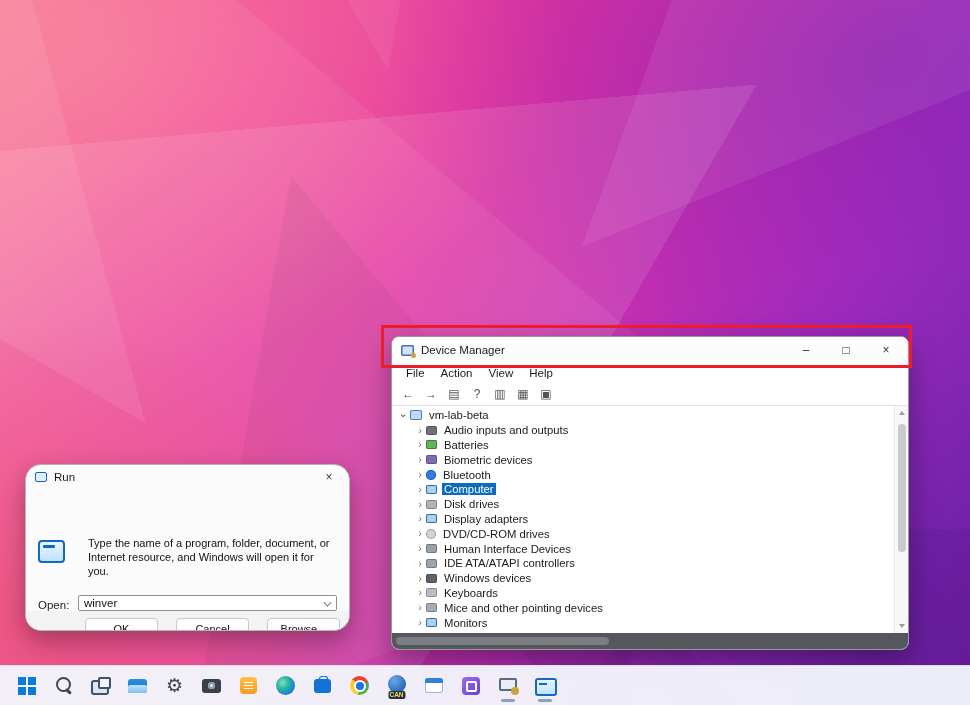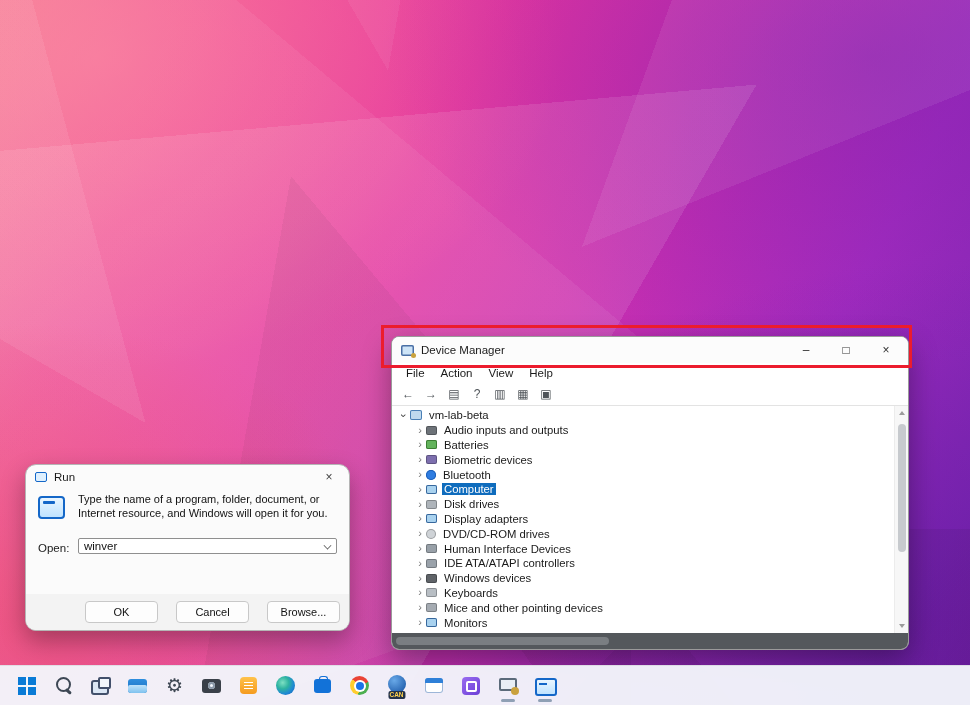--- a/index.html
+++ b/index.html
@@ -85,31 +85,31 @@
     border-radius:4px; background:#c7cace; }
   .dm-bottombar { height:16px; flex:none; background:#54585c; display:flex; align-items:center; padding:0 4px; }
   .dm-hthumb { width:42%; height:8px; border-radius:4px; background:#7a7e82; }
 
   
   #highlight { position:absolute; left:381px; top:325px; width:531px; height:43px;
     border:3px solid var(--hl,#ec1c2d); z-index:50; pointer-events:none; }
 
   
   #run-window { position:absolute; left:25px; top:464px; width:325px; height:167px;
-    background:#fbfbfb; border-radius:11px; border:1px solid #b5b5b5;
+    background:#fbfbfb; border-radius:16px; border:1px solid #b5b5b5;
     box-shadow:0 10px 24px rgba(0,0,0,.3); display:flex; flex-direction:column;
     overflow:hidden; z-index:20; font-size:11.5px; color:#1a1a1a; }
   .run-titlebar { height:24px; flex:none; display:flex; align-items:center; padding:0 4px 0 9px; }
   .run-mini-icon { width:12px; height:10px; flex:none; border:1.5px solid #1467c8;
     border-radius:2px; background:#dff0fe; }
   .run-title { margin-left:7px; }
   .run-close { margin-left:auto; width:32px; height:22px; border:none; background:transparent;
     font-size:12px; color:#444; }
   .run-body { flex:1; padding:4px 12px 0 12px; }
-  .run-desc-row { display:flex; gap:13px; }
+  .run-desc-row { display:flex; gap:23px;margin-top:44px; }
   .run-icon { width:27px; height:23px; flex:none; margin-top:3px; border:2px solid #1467c8;
     border-radius:4px; background:linear-gradient(#eaf6ff,#bfe3ff); position:relative; }
   .run-icon::after { content:""; position:absolute; left:3px; top:3px; width:12px; height:3px;
     background:#1467c8; border-radius:1px; }
   .run-desc { width:268px; font-size:11px; line-height:1.25; color:#111; }
   .run-open-row { display:flex; align-items:flex-end; margin-top:17px; }
   .run-open-label { width:40px; flex:none; }
   .run-combo { flex:1; height:16px; border:1px solid #8f8f8f; border-radius:2px;
     background:#fff; display:flex; align-items:center; padding:0 5px; }
   .run-combo input { flex:1; border:none; outline:none; background:transparent;

